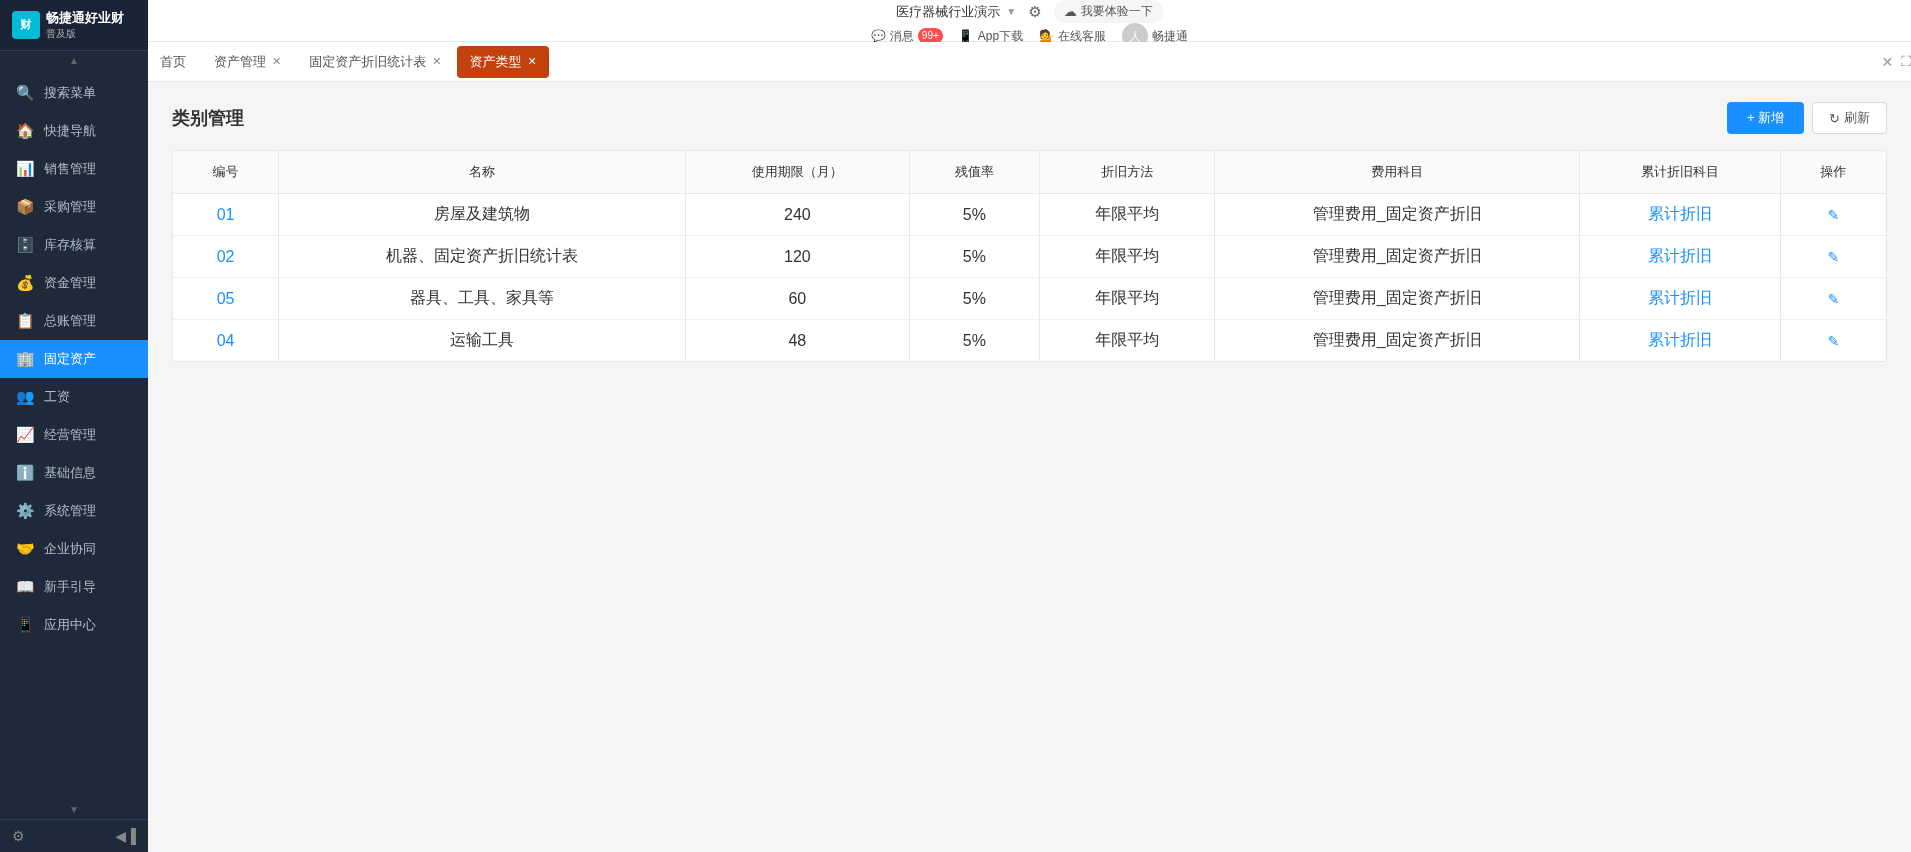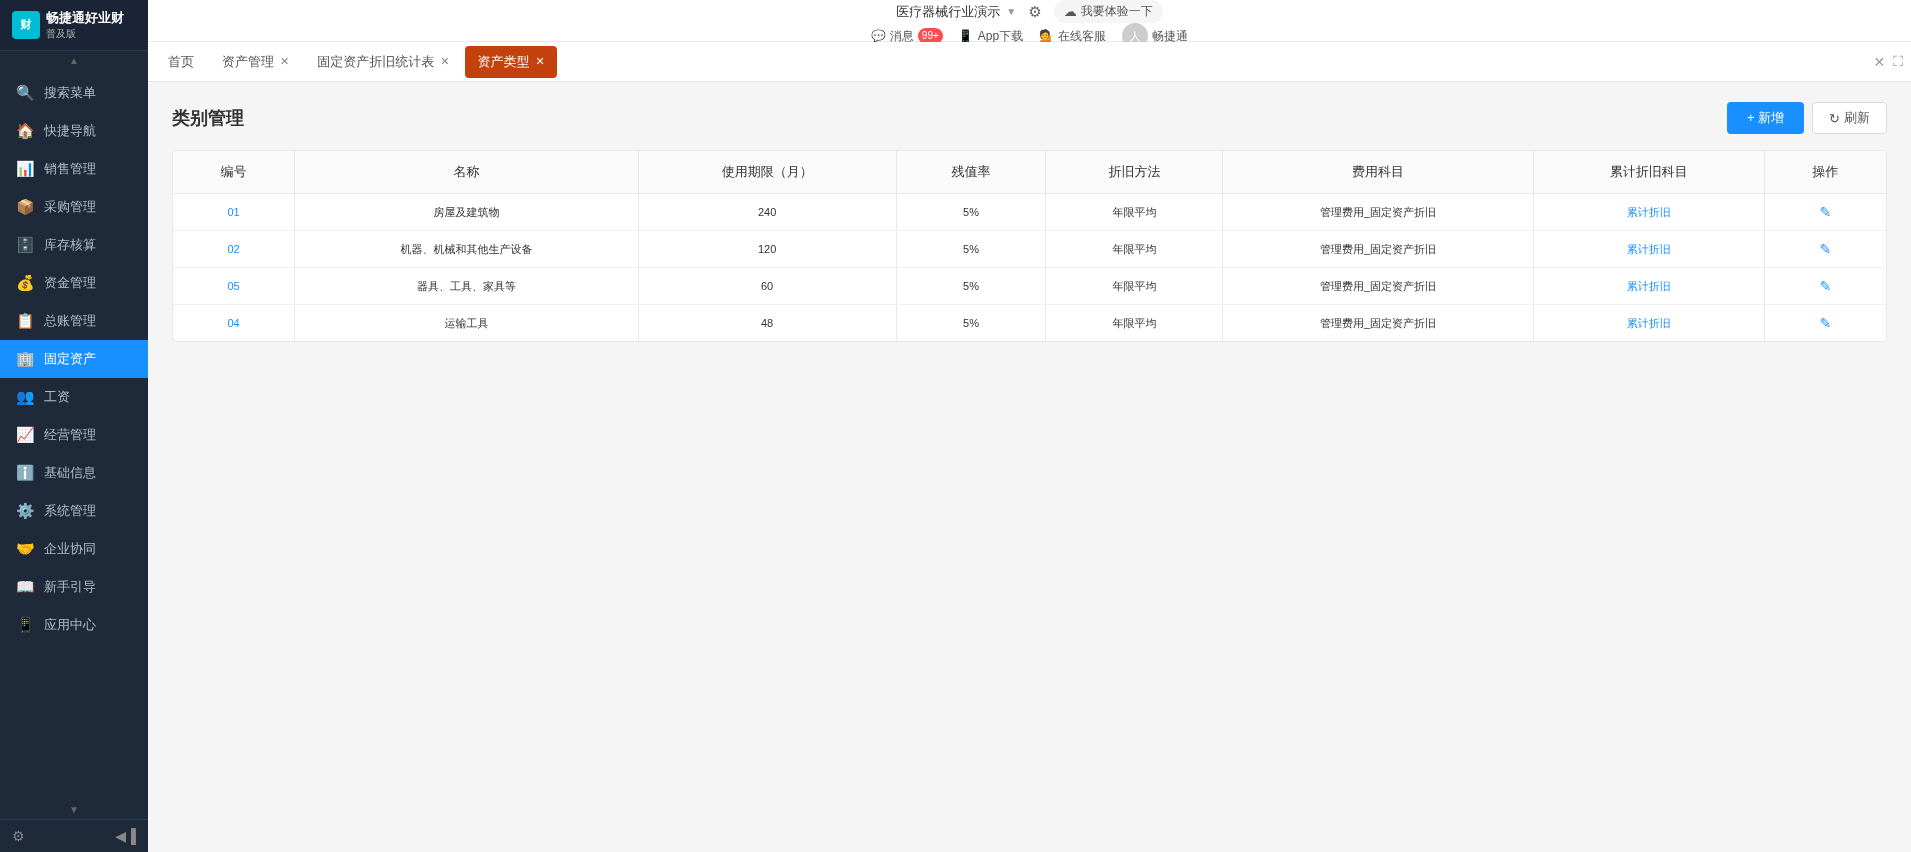--- a/index.html
+++ b/index.html
@@ -111,21 +111,21 @@
     .user-avatar { 
       width: 26px; height: 26px; background: #ccc;
       border-radius: 50%; display: flex; align-items: center; justify-content: center;
       color: #fff; font-size: 11px;
     }
 
     
     .tabs-bar {
       background: #fff;
       border-bottom: 1px solid #e8e8e8;
-      padding: 0 8px;
+      padding: 0 0;
       display: flex;
       align-items: center;
       height: 40px;
       flex-shrink: 0;
       gap: 4px;
     }
     .tab {
       display: flex; align-items: center; gap: 6px;
       padding: 0 12px; height: 32px;
       border-radius: 4px 4px 0 0;
@@ -191,21 +191,21 @@
       text-align: center;
       font-weight: 500;
       color: #333;
       font-size: 13px;
       border-right: 1px solid #e8e8e8;
     }
     th:last-child { border-right: none; }
     td {
       padding: 10px 16px;
       text-align: center;
-      font-size: 11px;
+      font-size: 16px;
       color: #333;
       border-right: 1px solid #e8e8e8;
       border-bottom: 1px solid #f0f0f0;
     }
     td:last-child { border-right: none; }
     tr:last-child td { border-bottom: none; }
 
     .td-link { color: #1890ff; cursor: pointer; }
 
     .edit-icon {
@@ -392,21 +392,21 @@
               <td>房屋及建筑物</td>
               <td>240</td>
               <td>5%</td>
               <td>年限平均</td>
               <td>管理费用_固定资产折旧</td>
               <td class="td-link">累计折旧</td>
               <td class="edit-icon">✎</td>
             </tr>
             <tr>
               <td class="td-link">02</td>
-              <td>机器、机械和其他生产设备</td>
+              <td>机器、固定资产折旧统计表</td>
               <td>120</td>
               <td>5%</td>
               <td>年限平均</td>
               <td>管理费用_固定资产折旧</td>
               <td class="td-link">累计折旧</td>
               <td class="edit-icon">✎</td>
             </tr>
             <tr>
               <td class="td-link">05</td>
               <td>器具、工具、家具等</td>

